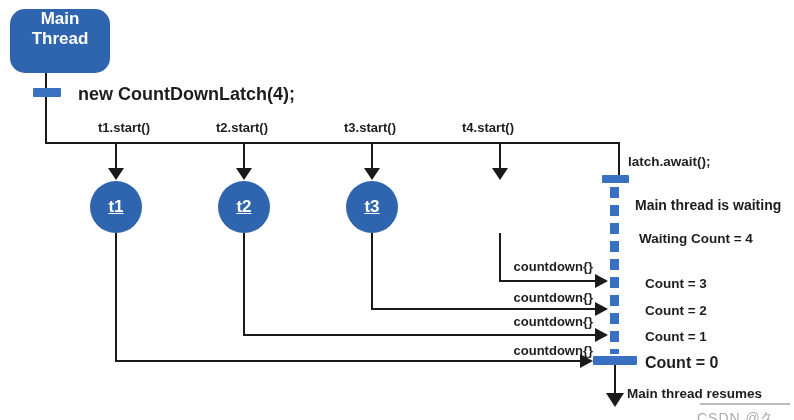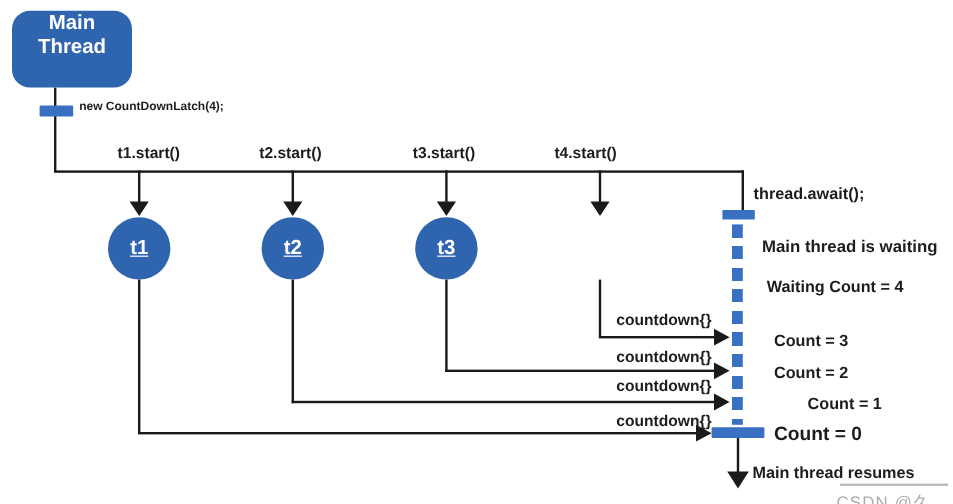--- a/index.html
+++ b/index.html
@@ -54,21 +54,21 @@
 <div class="canvas">
 
   <div class="mtbox">
     <div>Main</div>
     <div>Thread</div>
   </div>
 
   <div class="vline" style="left:45px;top:73px;height:70px;"></div>
 
   <div class="tick" style="left:33px;top:88px;width:28px;height:9px;"></div>
-  <div class="lbl" style="left:66px;top:84px;font-size:10px;">new CountDownLatch(4);</div>
+  <div class="lbl" style="left:78px;top:84px;font-size:18px;">new CountDownLatch(4);</div>
 
   <div class="hline" style="left:45px;top:142px;width:575px;"></div>
 
   <div class="startlbl" style="left:79px;">t1.start()</div>
   <div class="vline" style="left:115px;top:142px;height:28px;"></div>
   <div class="arrow-down" style="left:108px;top:168px;"></div>
   <div class="tcircle" style="left:90px;top:181px;">
       <span>t1</span>
     </div>
   <div class="vline" style="left:115px;top:233px;height:128px;"></div>
@@ -101,30 +101,30 @@
   <div class="startlbl" style="left:443px;">t4.start()</div>
   <div class="vline" style="left:499px;top:142px;height:28px;"></div>
   <div class="arrow-down" style="left:492px;top:168px;"></div>
   <div class="vline" style="left:499px;top:233px;height:47px;"></div>
   <div class="hline" style="left:499px;top:280px;width:96px;"></div>
   <div class="arrow-right" style="left:595px;top:274px;"></div>
   <div class="cdlbl" style="left:463px;top:259px;">countdown{}</div>
 
   <div class="vline" style="left:618px;top:142px;height:34px;"></div>
   <div class="tick" style="left:602px;top:175px;width:27px;height:8px;"></div>
-  <div class="lbl" style="left:628px;top:154px;font-size:13.5px;">thread.await();</div>
+  <div class="lbl" style="left:628px;top:154px;font-size:13.5px;">latch.await();</div>
 
   <div class="dashedline"></div>
 
   <div class="lbl" style="left:635px;top:197px;font-size:14px;">Main thread is waiting</div>
   <div class="lbl" style="left:639px;top:231px;font-size:13.5px;">Waiting Count = 4</div>
 
   <div class="lbl" style="left:645px;top:276px;font-size:13.5px;">Count = 3</div>
   <div class="lbl" style="left:645px;top:303px;font-size:13.5px;">Count = 2</div>
-  <div class="lbl" style="left:645px;top:329px;font-size:13.5px;margin-left:28px;">Count = 1</div>
+  <div class="lbl" style="left:645px;top:329px;font-size:13.5px;">Count = 1</div>
   <div class="lbl" style="left:645px;top:354px;font-size:16px;">Count = 0</div>
 
   <div class="tick" style="left:593px;top:356px;width:44px;height:9px;"></div>
 
   <div class="vline" style="left:614px;top:365px;height:30px;"></div>
   <div class="arrow-down" style="left:606px;top:393px;border-left-width:9px;border-right-width:9px;border-top-width:14px;"></div>
   <div class="lbl" style="left:627px;top:386px;font-size:13.5px;">Main thread resumes</div>
 
   <div class="wm-underline"></div>
   <div class="watermark">CSDN @久</div>

